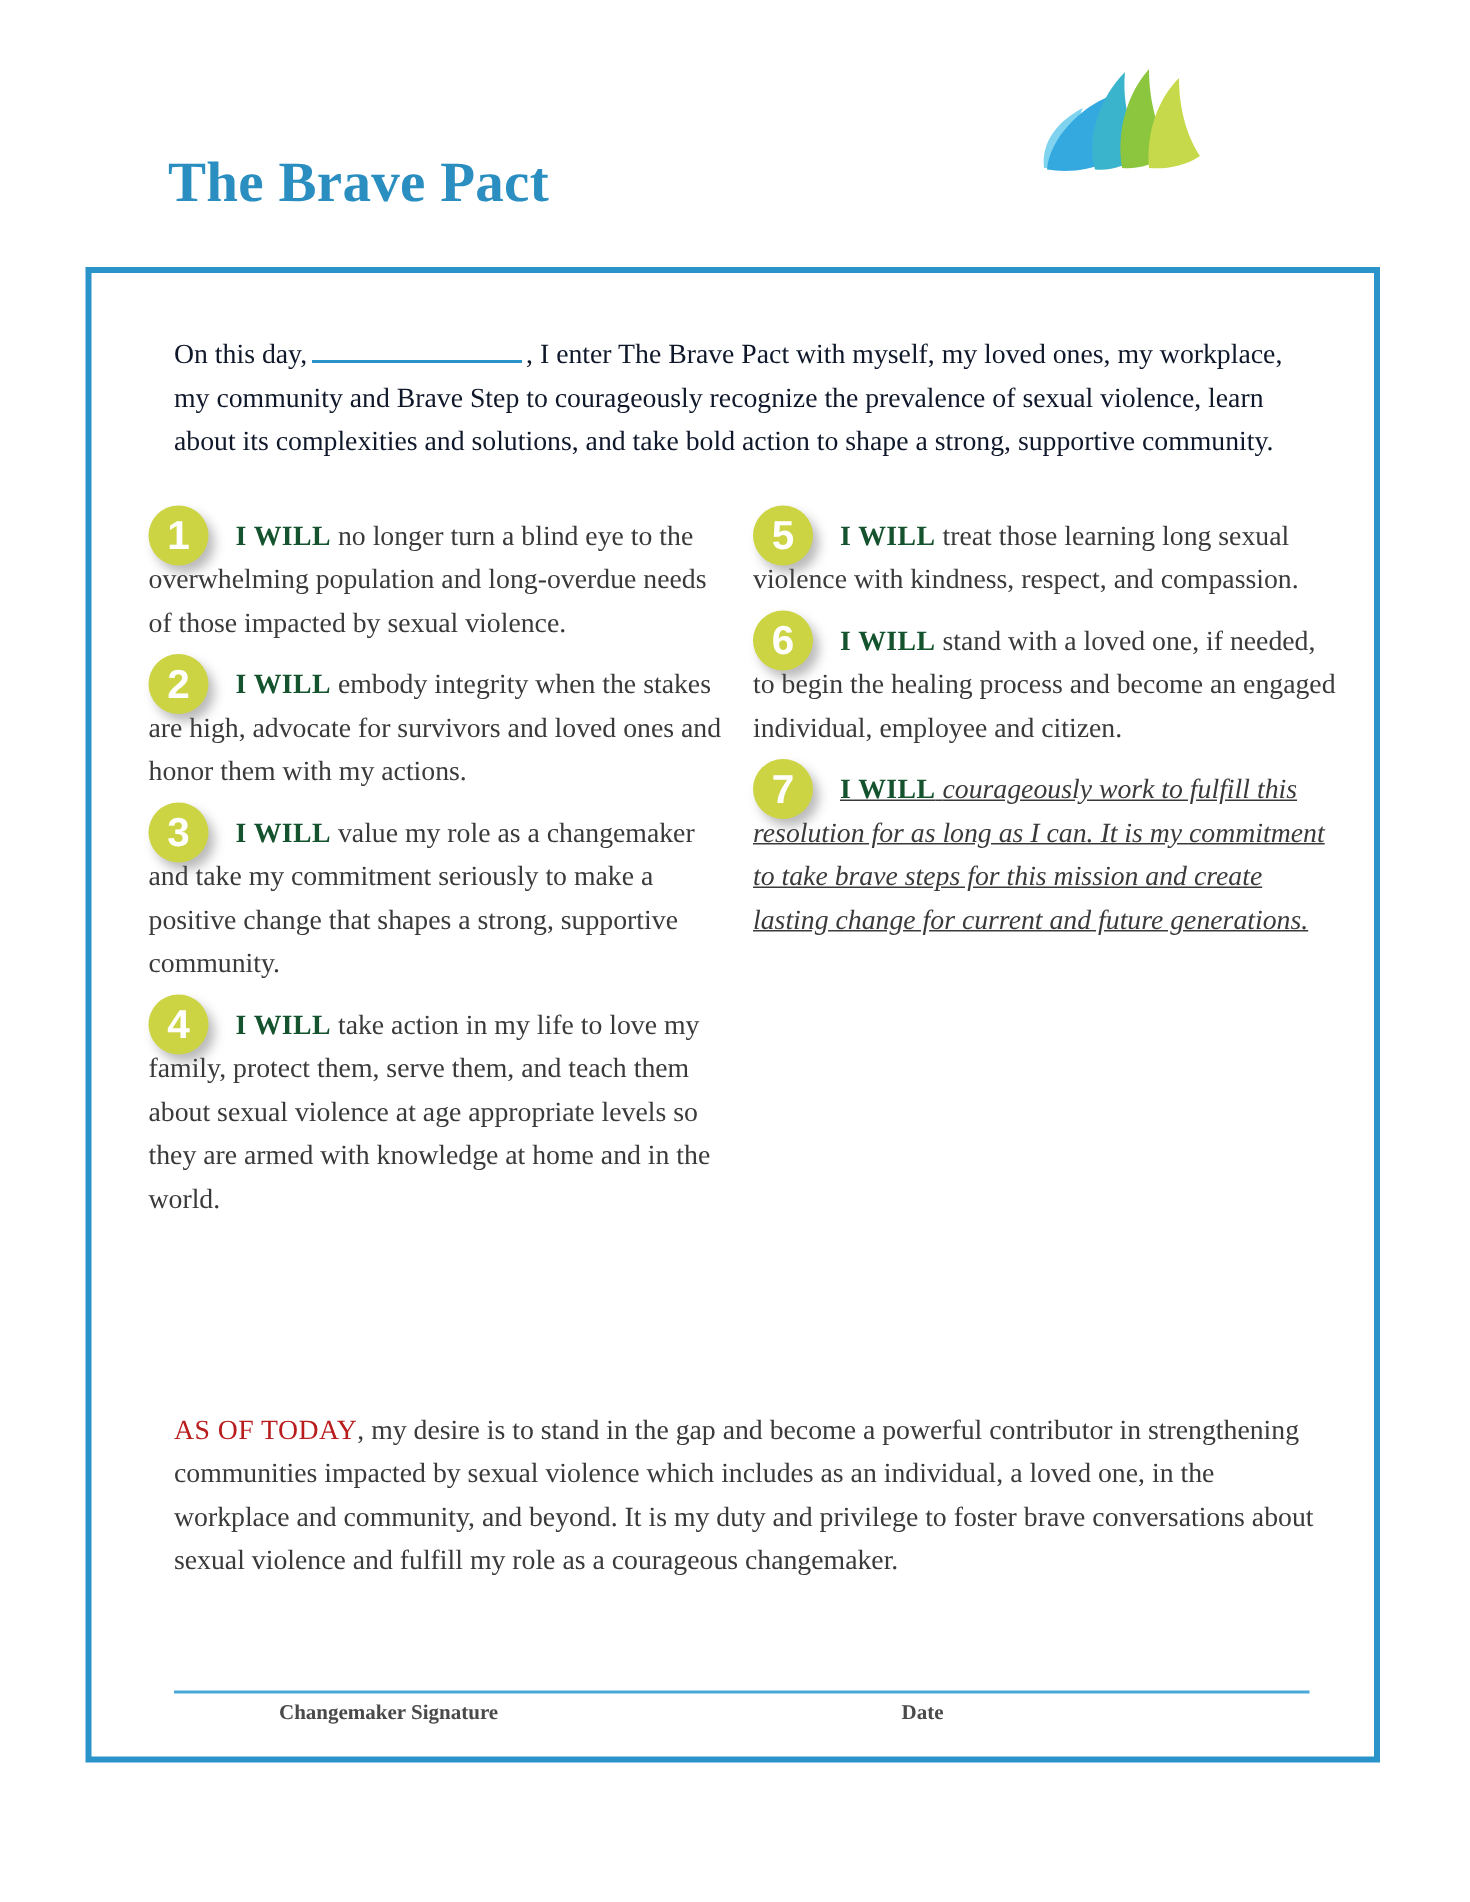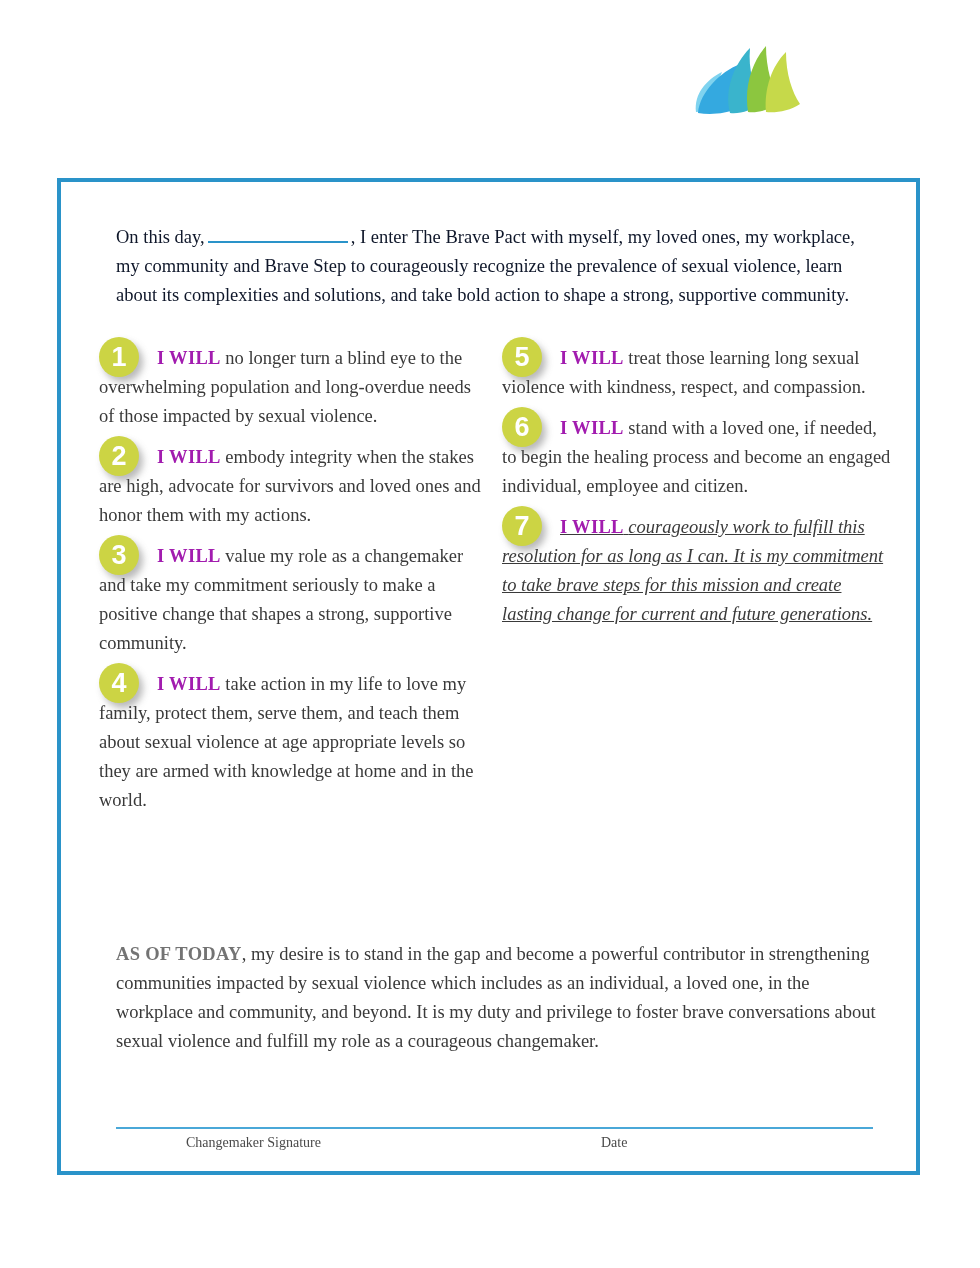--- a/index.html
+++ b/index.html
@@ -147,49 +147,50 @@
     line-height: 29px;
     color: #3a3a3a;
     padding-top: 7px;
     text-indent: 58px;
   }
   .pledge-text.italic {
     font-style: italic;
     text-decoration: underline;
   }
   .iwill {
-    color: #a21caf;
+    color: #14532d;
     font-weight: bold;
     font-style: normal;
     letter-spacing: 0.3px;
   }
 
   
   .closing {
     position: absolute;
     left: 55px;
     top: 758px;
     width: 760px;
     font-size: 18.5px;
     line-height: 29px;
     color: #3a3a3a;
   }
   .asoftoday {
-    color: #737373;
-    font-weight: bold;
+    color: #b91c1c;
+    font-weight: normal;
     letter-spacing: 0.3px;
     text-align: right;
   }
 
   
   .sig-block {
     position: absolute;
     left: 55px;
     top: 945px;
     width: 757px;
+    font-weight: bold;
   }
   .sig-rule {
     width: 757px;
     height: 0;
     border-top: 2px solid #4aa8d8;
   }
   .sig-labels {
     position: relative;
     height: 24px;
     margin-top: 6px;
@@ -202,20 +203,21 @@
     white-space: nowrap;
   }
   .sig-label-signature { left: 70px; }
   .sig-label-date { left: 485px; text-align: right; }
 </style>
 </head>
 <body>
 
 <div class="header">
 
+  <div class="page-title">The Brave Pact</div>
 
   <div class="logo">
     <div class="logo-flame">
       <svg viewBox="0 0 120 74" width="120" height="74" aria-hidden="true">
         <path d="M6 70 C4 52 16 38 32 30 C26 42 30 54 38 62 C32 66 18 70 6 70 Z" fill="#7fd3ef"></path>
         <path d="M8 71 C10 50 30 30 50 22 C40 38 40 54 48 66 C36 72 20 73 8 71 Z" fill="#34a9e0"></path>
         <path d="M40 71 C34 48 44 22 60 6 C58 28 64 46 72 60 C62 69 50 72 40 71 Z" fill="#3ab4cc"></path>
         <path d="M58 70 C54 44 62 20 76 4 C76 26 82 46 90 60 C80 68 68 71 58 70 Z" fill="#8cc63f"></path>
         <path d="M76 70 C74 46 82 24 96 10 C96 32 102 50 110 62 C100 69 86 71 76 70 Z" fill="#c6d94a"></path>
       </svg>

